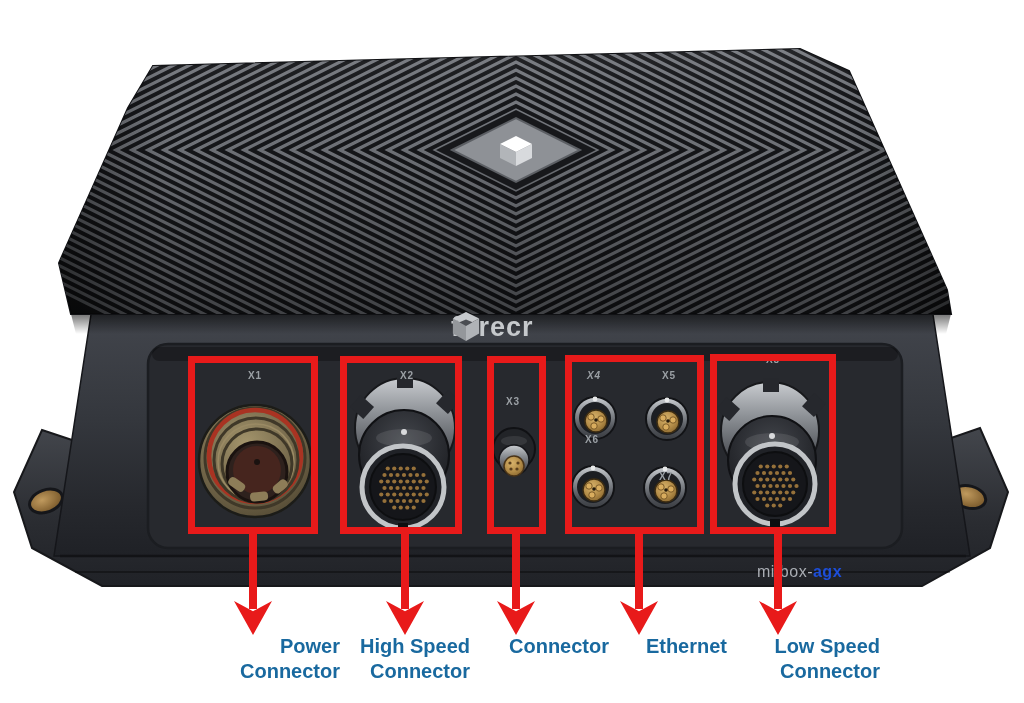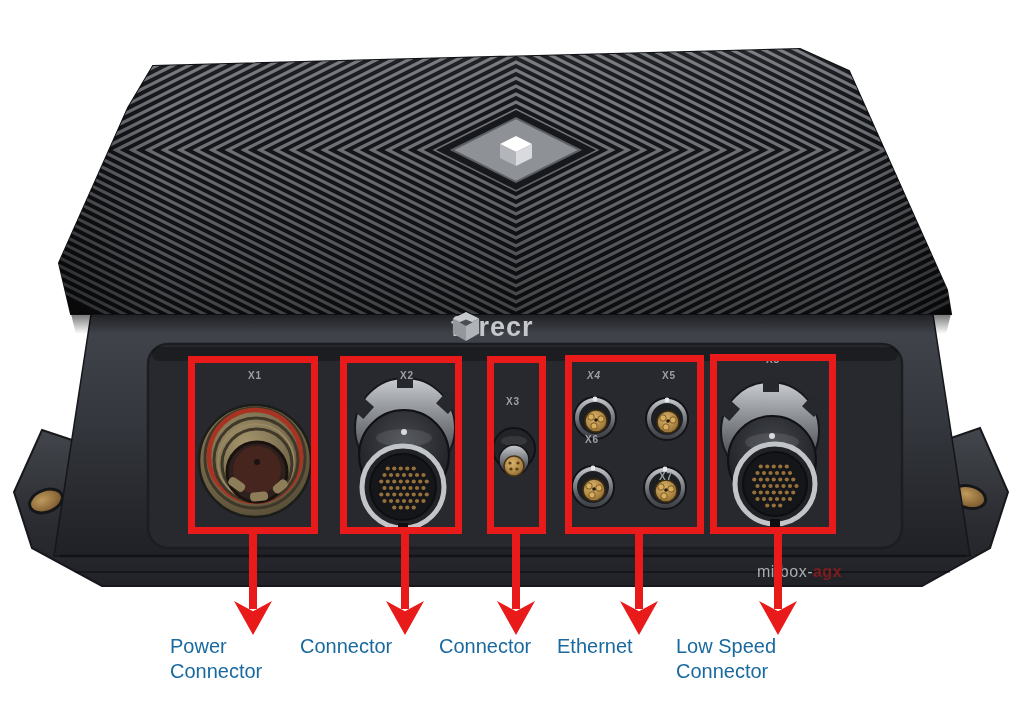--- a/index.html
+++ b/index.html
@@ -9,36 +9,36 @@
 
   
   .rbox{position:absolute;border:7px solid var(--annotation-red,#e81a1a);box-sizing:border-box;}
 
   
   .ashaft{position:absolute;width:8px;background:var(--annotation-red,#e81a1a);}
   .ahead{position:absolute;width:38px;height:34px;background:var(--annotation-red,#e81a1a);
          clip-path:polygon(0% 0%,50% 30%,100% 0%,50% 100%);}
 
   
-  .clabel{position:absolute;width:170px;text-align:left;color:var(--label-blue,#19699f);
-          font-size:20px;line-height:25px;font-weight:400;}
+  .clabel{position:absolute;width:170px;text-align:right;color:var(--label-blue,#19699f);
+          font-size:20px;line-height:25px;font-weight:700;}
   .clabel span{display:block;}
 
   
   .port-label{position:absolute;width:44px;margin-left:-22px;text-align:center;
               color:#9ba0a5;font-size:10px;font-weight:bold;letter-spacing:1px;}
 
   
   .brand{position:absolute;left:451px;top:310px;display:flex;align-items:center;gap:7px;}
   .brand .btxt{color:#c6c9cc;font-size:27px;font-weight:600;letter-spacing:1px;line-height:34px;}
 
   
   .model{position:absolute;left:757px;top:563px;width:140px;font-size:16px;letter-spacing:.5px;}
   .model .mpre{color:#a9adb3;font-weight:400;}
-  .model .msuf{color:#7f1d1d;font-weight:bold;}
+  .model .msuf{color:#1d4ed8;font-weight:bold;}
 </style>
 </head>
 <body>
 
 <div class="stage">
 
   <svg width="1024" height="703" viewBox="0 0 1024 703">
     <defs>
       <clipPath id="hsClip">
         <path d="M153,66 L800,49 L849,71 L947,290 L951,314 L71,314 L59,263 L128,108 Z"></path>
@@ -399,26 +399,27 @@
   <div class="ashaft" style="left:635px;top:531px;height:78px;"></div>
   <div class="ahead" style="left:620px;top:601px;"></div>
   <div class="ashaft" style="left:774px;top:531px;height:78px;"></div>
   <div class="ahead" style="left:759px;top:601px;"></div>
 
   <div class="clabel" style="left:170px;top:634px;">
     <span>Power</span>
     <span>Connector</span>
   </div>
   <div class="clabel" style="left:300px;top:634px;">
+    <span>High Speed</span>
     <span>Connector</span>
   </div>
   <div class="clabel" style="left:439px;top:634px;">
     <span>Connector</span>
   </div>
   <div class="clabel" style="left:557px;top:634px;">
     <span>Ethernet</span>
   </div>
-  <div class="clabel" style="left:676px;top:634px;">
+  <div class="clabel" style="left:710px;top:634px;">
     <span>Low Speed</span>
     <span>Connector</span>
   </div>
 
 </div>
 
 </body></html>

